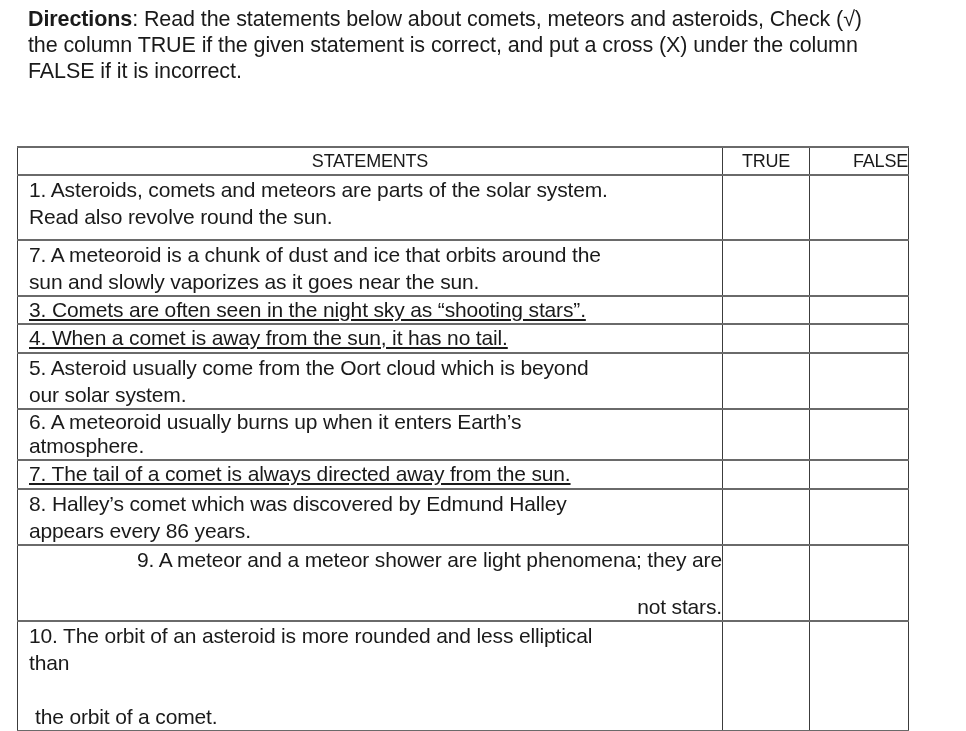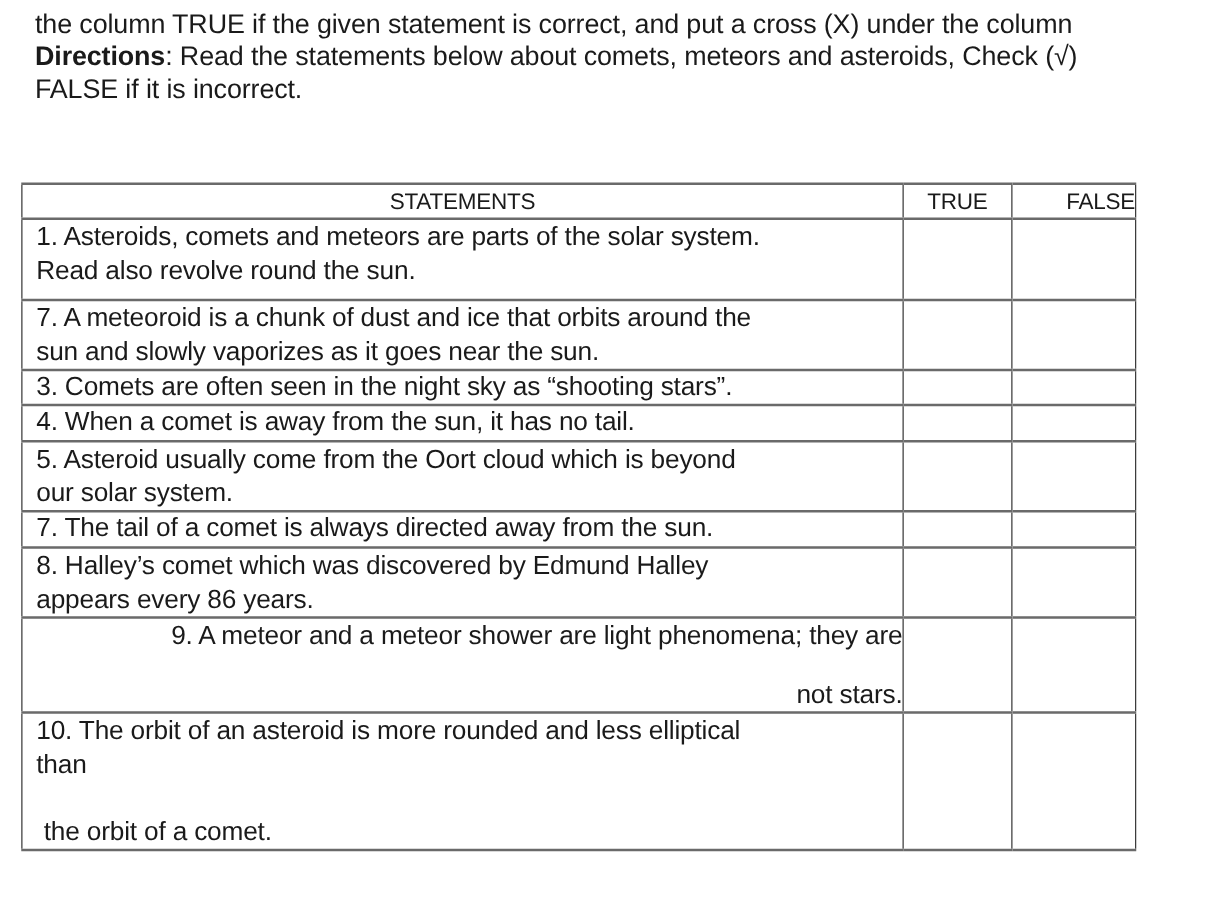--- a/index.html
+++ b/index.html
@@ -81,29 +81,29 @@
   tr.r1 td { height: 63px; }
   tr.r2 td { height: 54px; }
   tr.r3 td { height: 26px; }
   tr.r4 td { height: 27px; }
   tr.r5 td { height: 54px; }
   tr.r6 td { height: 49px; }
   tr.r7 td { height: 27px; }
   tr.r8 td { height: 54px; }
   tr.r9 td { height: 53px; text-align: right; }
   tr.r10 td { height: 97px; }
-  tr.r3 td.stmt, tr.r4 td.stmt, tr.r7 td.stmt { line-height: 25px; }
+  tr.r3 td.stmt, tr.r4 td.stmt, tr.r7 td.stmt { line-height: 25px; text-decoration: underline; }
   tr.r6 td.stmt { line-height: 24px; }
 </style>
 </head>
 <body>
 
 <div class="directions">
+  <span class="line"><span class="lead">Directions</span><span>: Read the statements below about comets, meteors and asteroids, Check (√)</span></span>
   <span class="line">the column TRUE if the given statement is correct, and put a cross (X) under the column</span>
-  <span class="line"><span class="lead">Directions</span><span>: Read the statements below about comets, meteors and asteroids, Check (√)</span></span>
   <span class="line">FALSE if it is incorrect.</span>
 </div>
 
 <table class="sheet">
   <colgroup>
     <col class="c-stmt">
     <col class="c-true">
     <col class="c-false">
   </colgroup>
   <thead>
@@ -145,20 +145,28 @@
       <td class="mark-cell"></td>
     </tr>
     <tr class="r5">
       <td class="stmt">
         <span class="ln">5. Asteroid usually come from the Oort cloud which is beyond</span>
         <span class="ln">our solar system.</span>
       </td>
       <td class="mark-cell"></td>
       <td class="mark-cell"></td>
     </tr>
+    <tr class="r6">
+      <td class="stmt">
+        <span class="ln">6. A meteoroid usually burns up when it enters Earth’s</span>
+        <span class="ln">atmosphere.</span>
+      </td>
+      <td class="mark-cell"></td>
+      <td class="mark-cell"></td>
+    </tr>
     <tr class="r7">
       <td class="stmt">
         <span class="ln">7. The tail of a comet is always directed away from the sun.</span>
       </td>
       <td class="mark-cell"></td>
       <td class="mark-cell"></td>
     </tr>
     <tr class="r8">
       <td class="stmt">
         <span class="ln">8. Halley’s comet which was discovered by Edmund Halley</span>

